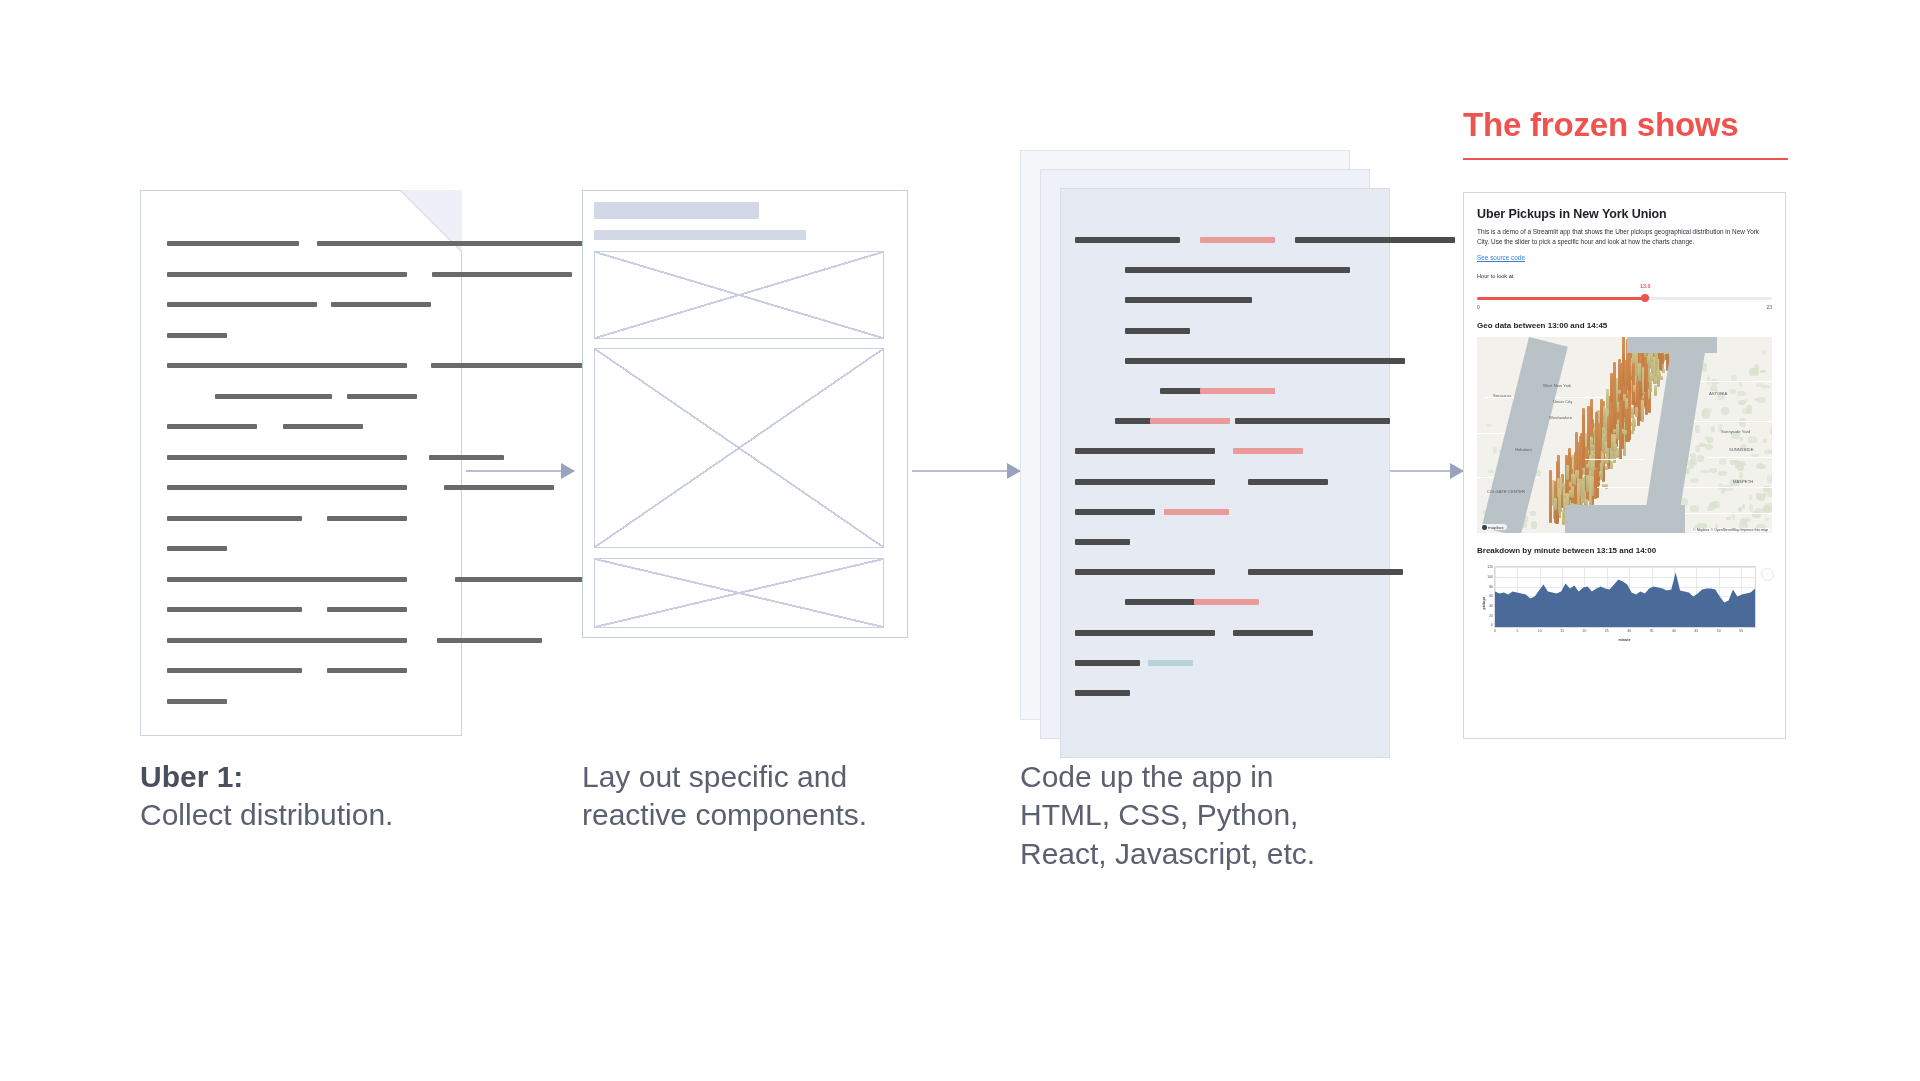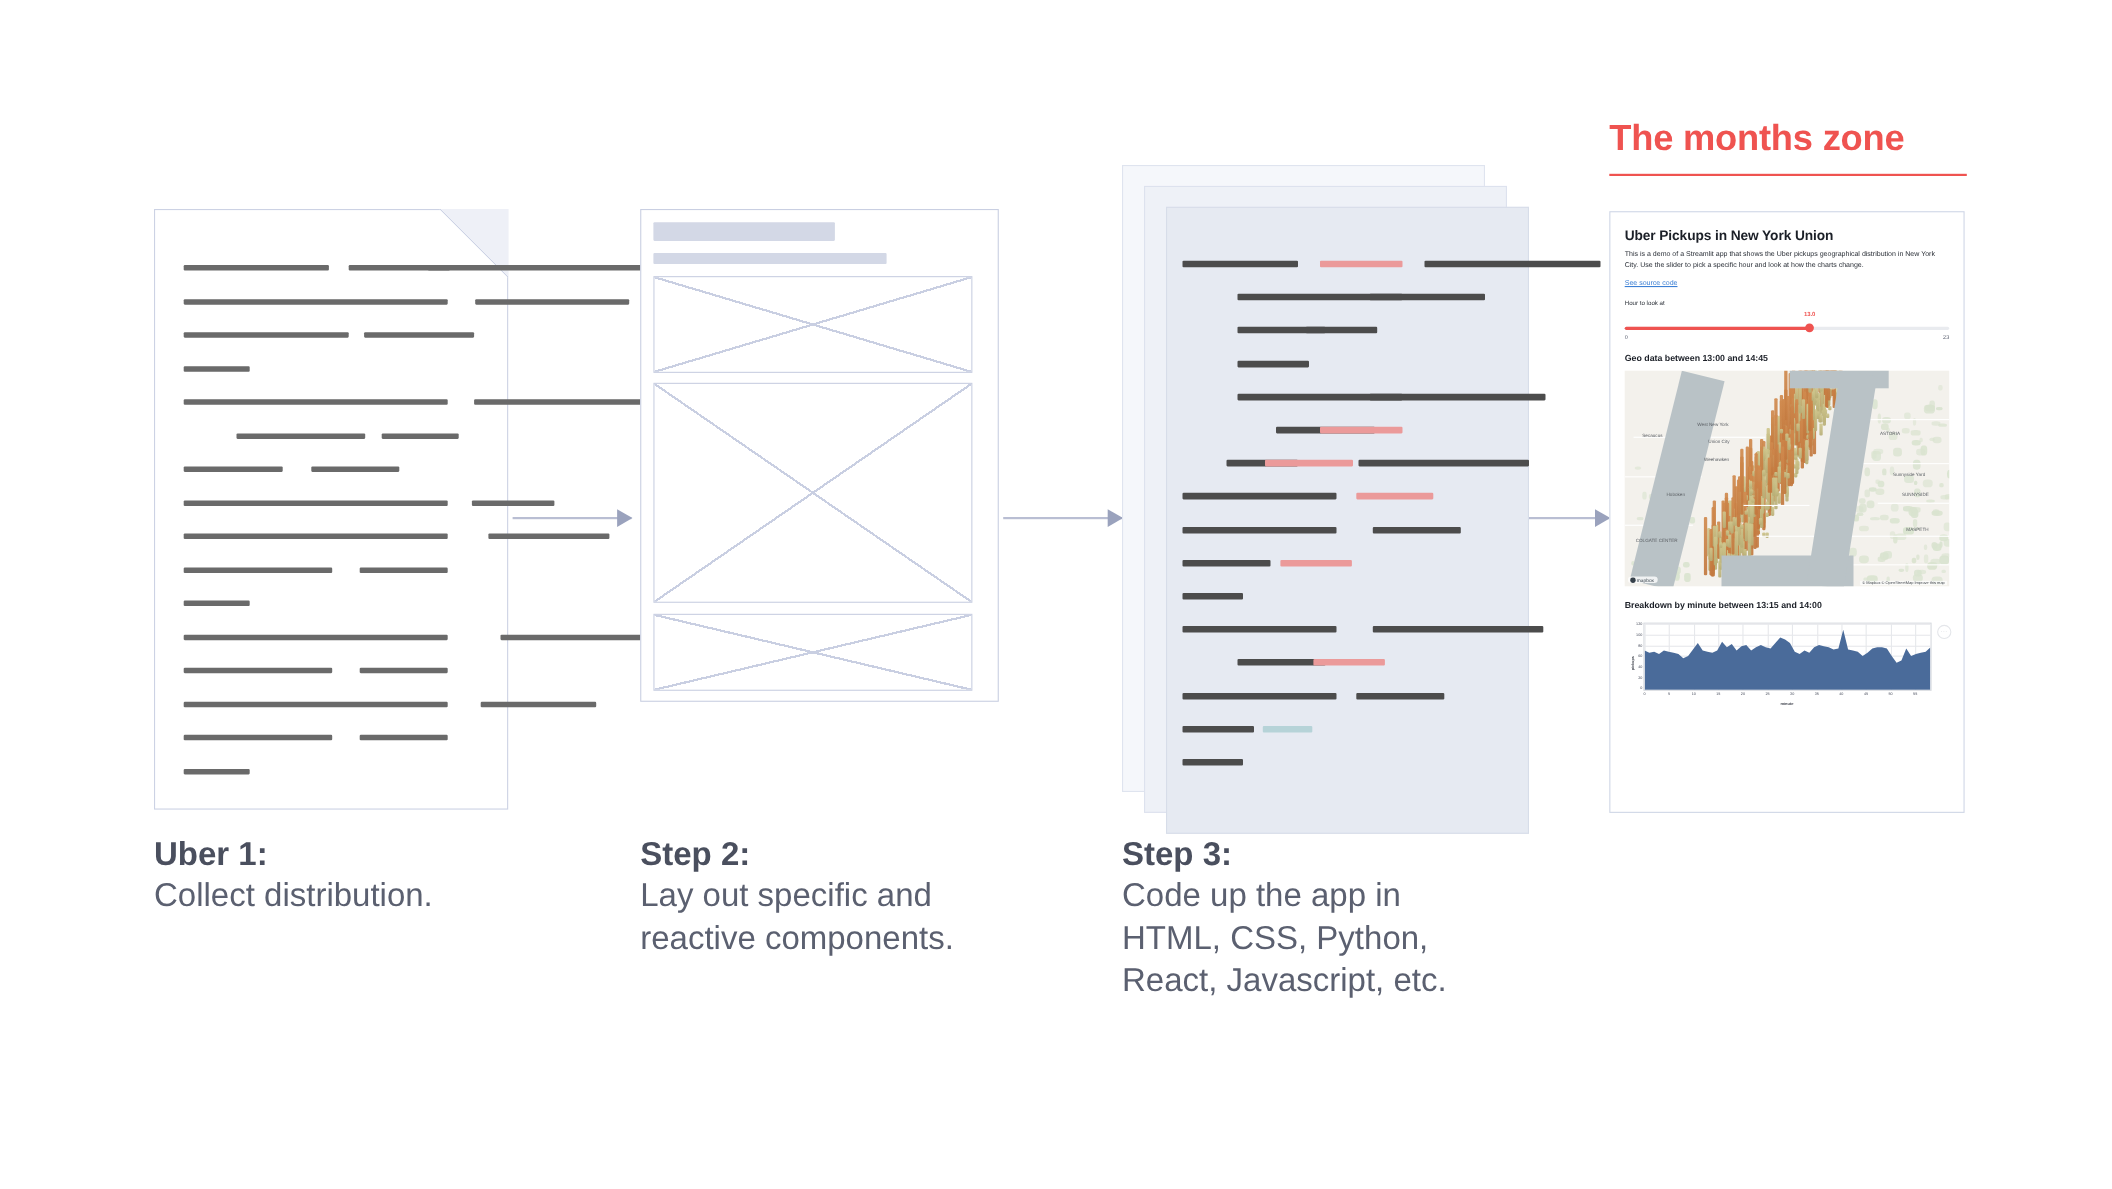--- a/index.html
+++ b/index.html
@@ -183,21 +183,20 @@
   <div class="step" style="left:582px;">
     <div class="wf" id="wf">
       <div class="wf-bar" style="left:11px;top:11px;width:165px;height:17px;"></div>
       <div class="wf-bar" style="left:11px;top:39px;width:212px;height:10px;"></div>
       <div class="wf-box" style="left:11px;top:60px;width:290px;height:88px;"></div>
       <div class="wf-box" style="left:11px;top:157px;width:290px;height:200px;"></div>
       <div class="wf-box" style="left:11px;top:367px;width:290px;height:70px;"></div>
     </div>
   </div>
   <div class="caption" style="position:absolute;left:582px;top:758px;width:290px;">
-    <div class="cap-title">Step 2:</div>
     <div class="cap-body">Lay out specific and reactive components.</div>
   </div>
 
   <div class="step" style="left:1020px;top:150px;">
     <div class="codestack">
       <div class="sheet sheet-a"></div>
       <div class="sheet sheet-b"></div>
       <div class="sheet sheet-c" id="codesheet">
           <div class="cline" style="left: 14px; top: 48px; width: 105px;"></div>
           <div class="cline pink" style="left: 139px; top: 48px; width: 75px;"></div>
@@ -227,25 +226,24 @@
           <div class="cline pink" style="left: 133px; top: 410.4px; width: 65px;"></div>
           <div class="cline" style="left: 14px; top: 440.6px; width: 140px;"></div>
           <div class="cline" style="left: 172px; top: 440.6px; width: 80px;"></div>
           <div class="cline" style="left: 14px; top: 470.8px; width: 65px;"></div>
           <div class="cline blue" style="left: 87px; top: 470.8px; width: 45px;"></div>
           <div class="cline" style="left: 14px; top: 501px; width: 55px;"></div>
         </div>
     </div>
   </div>
   <div class="caption" style="position:absolute;left:1020px;top:758px;width:330px;">
-    <div class="cap-title">Step 3:</div>
     <div class="cap-body">Code up the app in HTML, CSS, Python, React, Javascript, etc.</div>
   </div>
 
-  <div class="frozen-title">The months zone</div>
+  <div class="frozen-title">The frozen shows</div>
   <div class="frozen-rule"></div>
 
   <div class="app">
     <div class="app-h1">Uber Pickups in New York Union</div>
     <div class="app-p">This is a demo of a Streamlit app that shows the Uber pickups geographical distribution in New York City. Use the slider to pick a specific hour and look at how the charts change.</div>
     <div class="app-link">See source code</div>
 
     <div class="slider-label">Hour to look at</div>
     <div class="slider">
       <div class="slider-track"></div>

